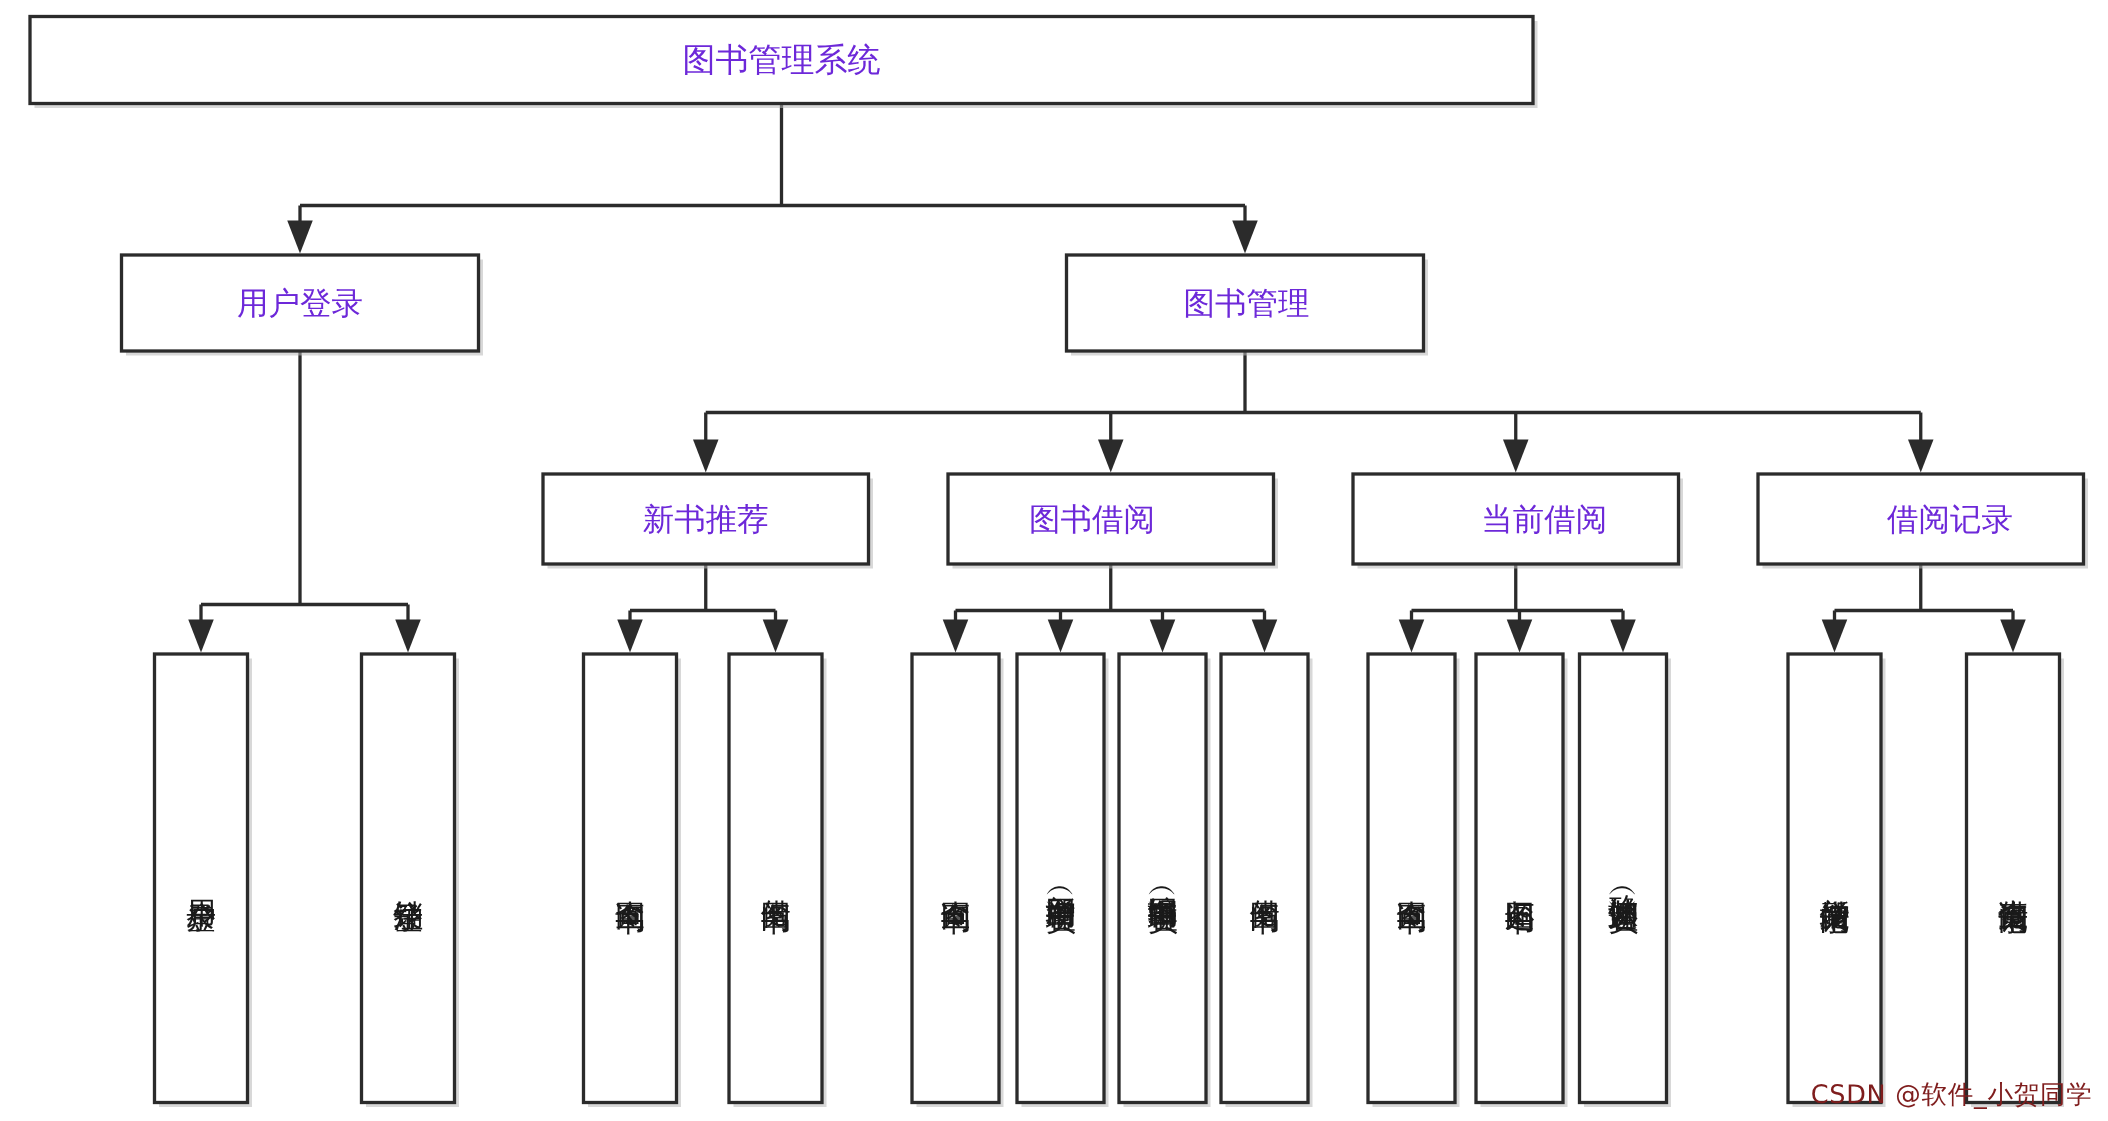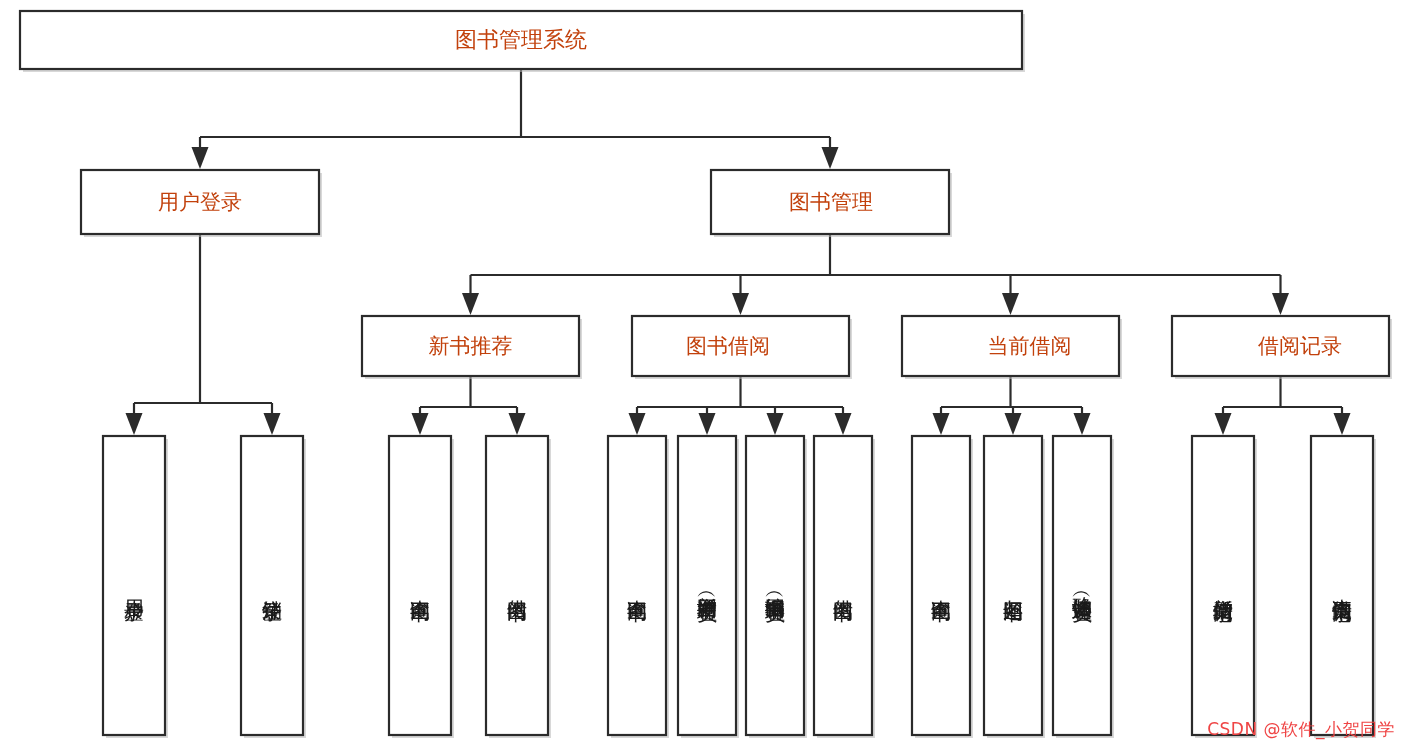--- a/index.html
+++ b/index.html
@@ -66,30 +66,30 @@
   .horiz-text-wrap {
     position: absolute;
     display: flex;
     align-items: center;
     justify-content: center;
     pointer-events: none;
   }
   .horiz-text {
     font-family: "DejaVu Sans", "Liberation Sans", sans-serif;
     font-size: 21px;
-    color: #c2410c;
+    color: #6d28d9;
     white-space: nowrap;
   }
   .watermark {
     position: absolute;
     right: 10px;
     bottom: 6px;
     font-family: "DejaVu Sans", "Liberation Sans", sans-serif;
     font-size: 17px;
-    color: #ef4444;
+    color: #7f1d1d;
     white-space: nowrap;
     letter-spacing: 0.5px;
   }
 </style>
 </head>
 <body>
 
 <div id="diagram-root">
   <svg class="diagram-canvas" id="diagram-canvas" viewBox="0 0 1405 747" xmlns="http://www.w3.org/2000/svg">
       <g>

